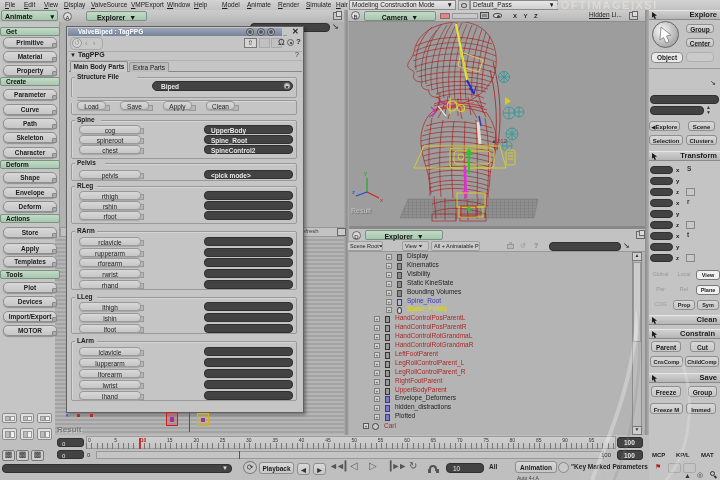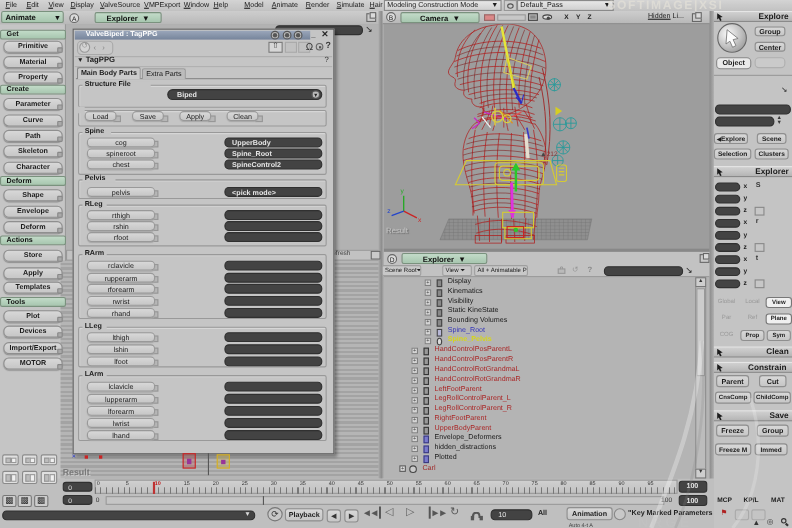--- a/index.html
+++ b/index.html
@@ -480,21 +480,21 @@
 <div class="dark" style="left:650px;top:106px;width:54px;height:9px;border-radius:4px;"></div>
 <div style="left:706px;top:105px;width:10px;height:10px;font-size:5px;color:#333;">▲<br>▼</div>
 <div class="btn" style="left:649px;top:121px;width:31px;height:10px;border-radius:3px;padding-top:2.0px;font-size:6px;"><span style="font-size:5px">◀</span>Explore</div>
 <div class="btn" style="left:688px;top:121px;width:27px;height:10px;border-radius:3px;padding-top:2.0px;font-size:6px;">Scene</div>
 <div class="btn" style="left:649px;top:135px;width:34px;height:10px;border-radius:3px;padding-top:2.0px;font-size:6px;">Selection</div>
 <div class="btn" style="left:686px;top:135px;width:31px;height:10px;border-radius:3px;padding-top:2.0px;font-size:6px;">Clusters</div>
 <div style="left:649px;top:151px;width:71px;height:10px;background:linear-gradient(#d2d2d2,#b6b6b6);border-top:1px solid #e8e8e8;border-bottom:1px solid #8a8a8a;"></div>
 <svg style="position:absolute;left:651px;top:152px" width="8" height="8" viewBox="0 0 8 8">
       <path d="M 1 1 L 6 4.5 L 3.8 5 L 5 7.5 L 3.6 8 L 2.5 5.5 L 1 6.8 Z" fill="#1a1a1a"></path>
     </svg>
-<div style="left:649px;top:152px;width:68px;height:9px;font-size:7.5px;font-weight:bold;text-align:right;">Explorer</div>
+<div style="left:649px;top:152px;width:68px;height:9px;font-size:7.5px;font-weight:bold;text-align:right;">Transform</div>
 <div class="dark" style="left:650px;top:166px;width:23px;height:8px;border-radius:4px;"></div>
 <div style="left:676px;top:167px;width:6px;height:7px;font-size:6px;font-weight:bold;">x</div>
 <div style="left:687px;top:166px;width:8px;height:8px;font-size:6.5px;font-weight:bold;color:#333;">S</div>
 <div class="dark" style="left:650px;top:177px;width:23px;height:8px;border-radius:4px;"></div>
 <div style="left:676px;top:178px;width:6px;height:7px;font-size:6px;font-weight:bold;">y</div>
 <div class="dark" style="left:650px;top:188px;width:23px;height:8px;border-radius:4px;"></div>
 <div style="left:676px;top:189px;width:6px;height:7px;font-size:6px;font-weight:bold;">z</div>
 <div style="left:686px;top:188px;width:9px;height:8px;background:#c8c8c8;border:1px solid #888;"></div>
 <div class="dark" style="left:650px;top:199px;width:23px;height:8px;border-radius:4px;"></div>
 <div style="left:676px;top:200px;width:6px;height:7px;font-size:6px;font-weight:bold;">x</div>

